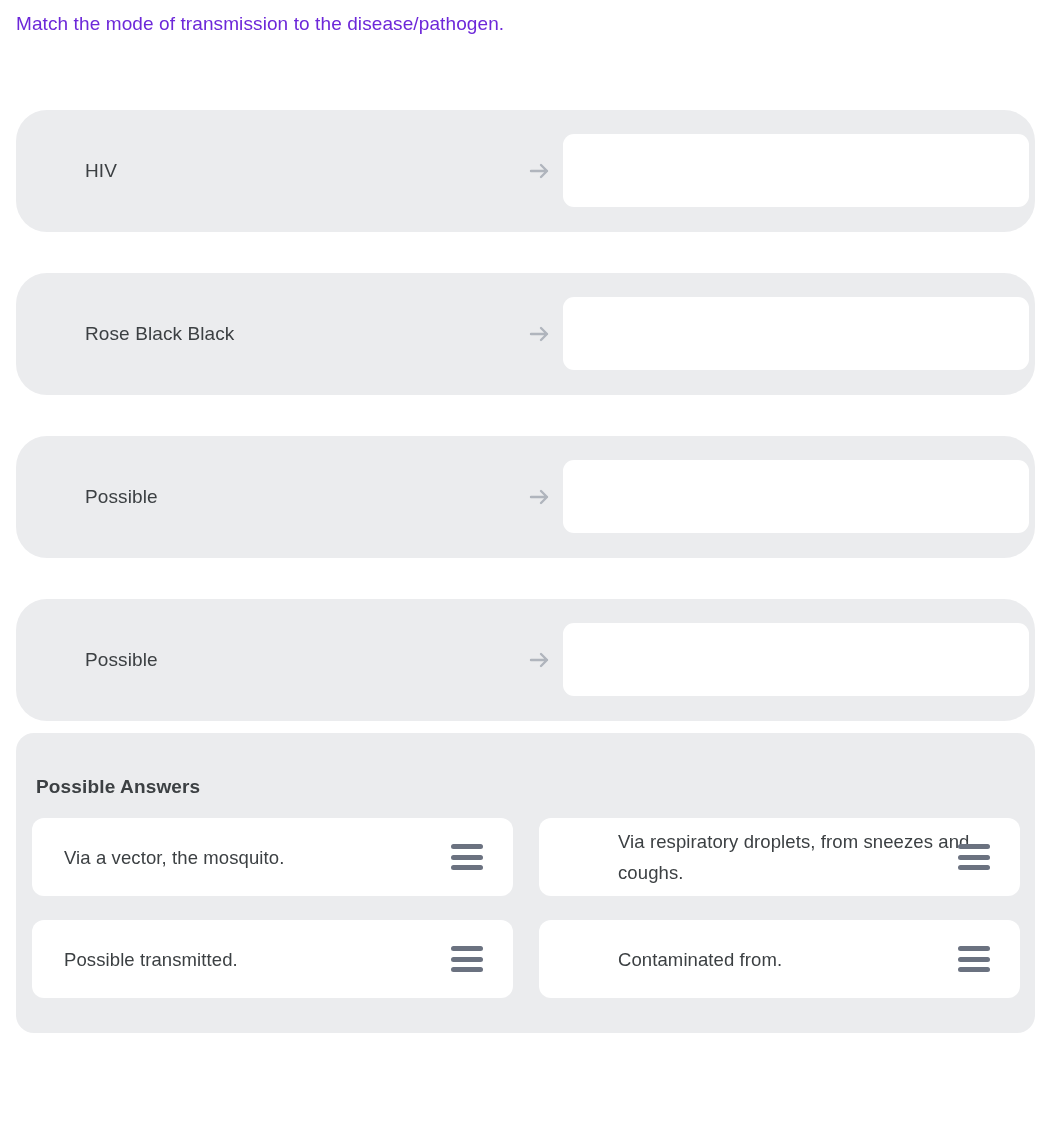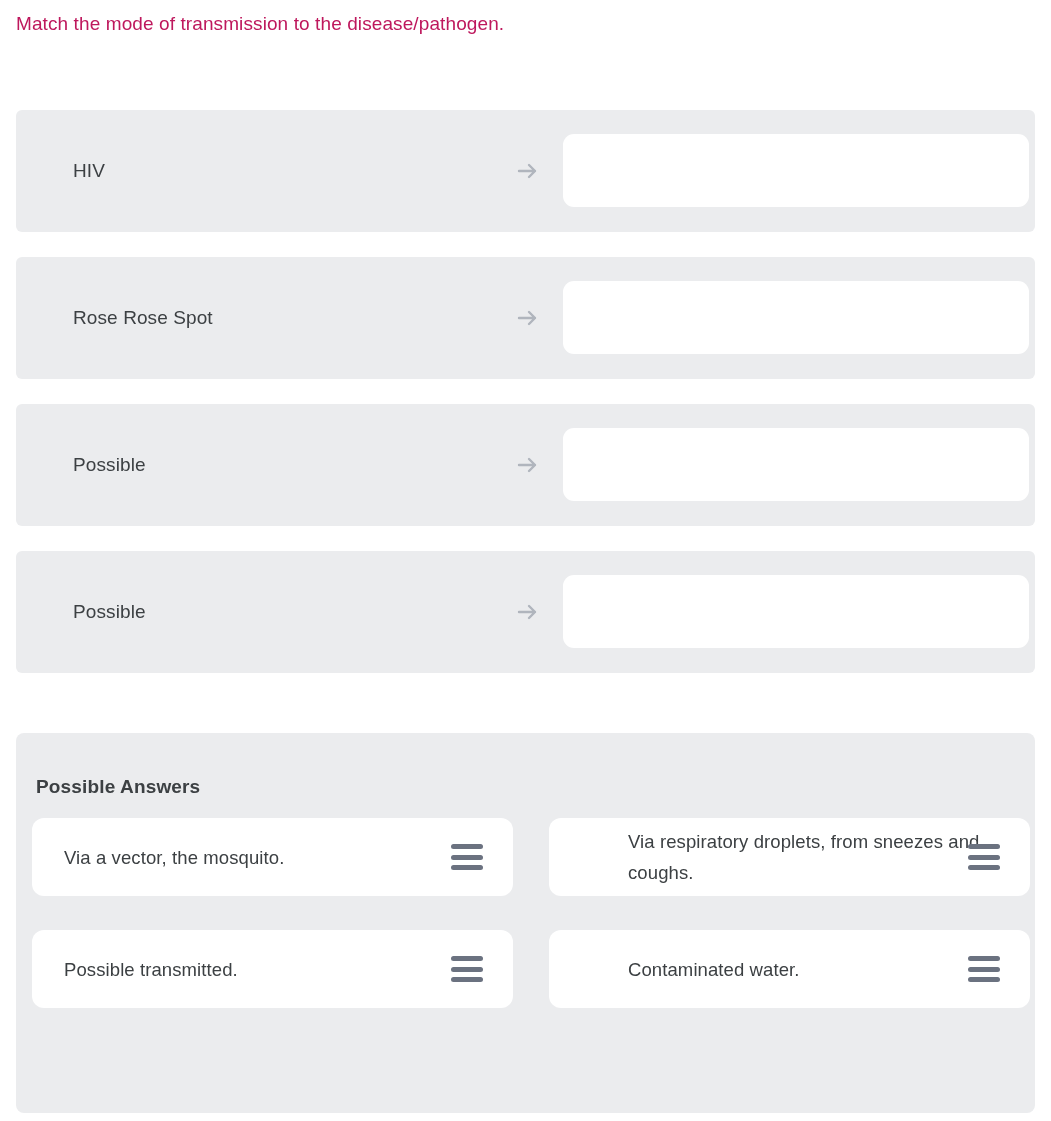--- a/index.html
+++ b/index.html
@@ -19,41 +19,42 @@
     background: #ffffff;
   }
 
   
   .prompt {
     position: absolute;
     left: 16px;
     top: 10px;
     font-size: 19px;
     line-height: 28px;
-    color: #be185d;
+    color: #6d28d9;
     letter-spacing: 0.1px;
   }
 
   
   .match-list {
     position: absolute;
     left: 16px;
     top: 110px;
     width: 1019px;
   }
 
   .match-row {
     position: relative;
     width: 1019px;
     height: 122px;
     background: #ebecee;
-    border-radius: 6px;
-    margin-bottom: 25px;
+    border-radius: 31px;
+    margin-bottom: 41px;
     display: flex;
     align-items: center;
+    padding-left: 12px;
   }
 
   .match-term {
     margin-left: 57px;
     width: 430px;
     font-size: 19px;
     line-height: 26px;
     color: #3c4043;
     letter-spacing: 0.1px;
   }
@@ -78,43 +79,43 @@
     background: #ffffff;
     border-radius: 11px;
   }
 
   
   .answers-panel {
     position: absolute;
     left: 16px;
     top: 733px;
     width: 1019px;
-    height: 380px;
+    height: 300px;
     background: #ebecee;
-    border-radius: 8px;
+    border-radius: 18px;
   }
 
   .answers-title {
     position: absolute;
     left: 20px;
     top: 43px;
     font-size: 19px;
     font-weight: 700;
     color: #3c4043;
     letter-spacing: 0.15px;
   }
 
   .answers-grid {
     position: absolute;
     left: 16px;
     top: 85px;
     width: 999px;
     display: flex;
     flex-wrap: wrap;
-    gap: 14px;
+    gap: 4px;
   }
 
   .answer-card {
     position: relative;
     width: 481px;
     height: 78px;
     background: #ffffff;
     border-radius: 12px;
     margin-right: 22px;
     margin-bottom: 20px;
@@ -167,21 +168,21 @@
         <svg width="28" height="28" viewBox="0 0 28 28">
           <path d="M5 14 H21 M15 8 L21 14 L15 20" fill="none" stroke="#b0b5bd" stroke-width="2.4" stroke-linecap="round" stroke-linejoin="round"></path>
         </svg>
       </div>
       <div class="drop-zone">
         <span></span>
       </div>
     </div>
 
     <div class="match-row">
-      <div class="match-term">Rose Rose Spot</div>
+      <div class="match-term">Rose Black Black</div>
       <div class="arrow-icon">
         <svg width="28" height="28" viewBox="0 0 28 28">
           <path d="M5 14 H21 M15 8 L21 14 L15 20" fill="none" stroke="#b0b5bd" stroke-width="2.4" stroke-linecap="round" stroke-linejoin="round"></path>
         </svg>
       </div>
       <div class="drop-zone">
         <span></span>
       </div>
     </div>
 
@@ -239,21 +240,21 @@
       <div class="answer-card">
         <div class="answer-text">Possible transmitted.</div>
         <div class="drag-handle">
           <span></span>
           <span></span>
           <span></span>
         </div>
       </div>
 
       <div class="answer-card">
-        <div class="answer-text">Contaminated water.</div>
+        <div class="answer-text">Contaminated from.</div>
         <div class="drag-handle">
           <span></span>
           <span></span>
           <span></span>
         </div>
       </div>
 
     </div>
   </div>
 

